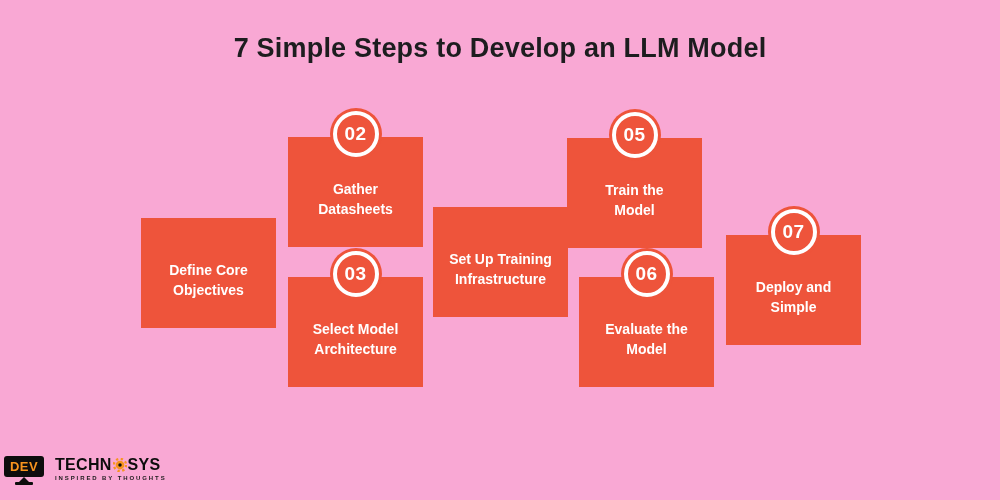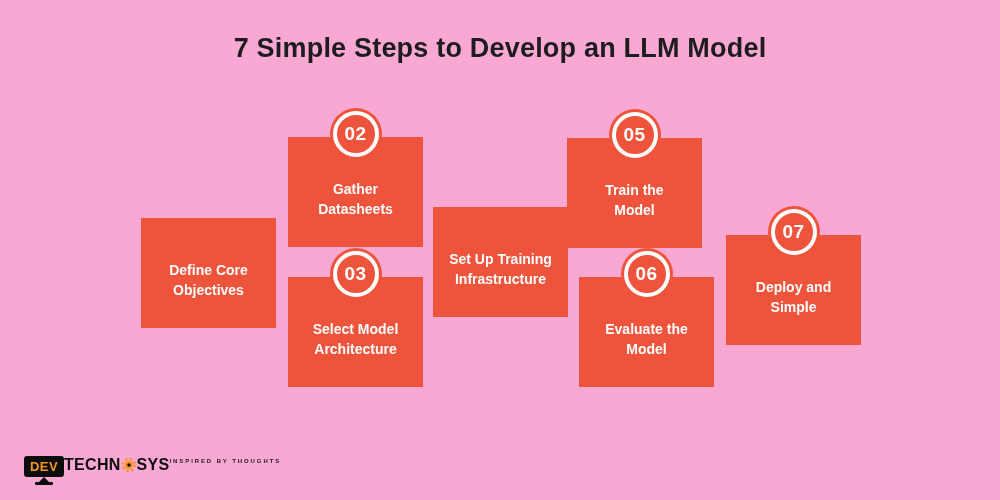--- a/index.html
+++ b/index.html
@@ -63,45 +63,45 @@
   .pos-2 { left: 288px; top: 137px; }
   .pos-3 { left: 288px; top: 277px; }
   .pos-4 { left: 433px; top: 207px; }
   .pos-5 { left: 567px; top: 138px; }
   .pos-6 { left: 579px; top: 277px; }
   .pos-7 { left: 726px; top: 235px; }
 
   
   .logo {
     position: absolute;
-    left: 24px;
+    left: 4px;
     top: 456px;
     display: flex;
     align-items: flex-start;
-    gap: 0;
+    gap: 11px;
   }
   .monitor { width: 40px; display: flex; flex-direction: column; align-items: center; }
   .monitor-screen {
     width: 40px; height: 21px;
     background: #0d0d0d;
     border-radius: 3px;
     display: flex; align-items: center; justify-content: center;
     color: #f7941e;
     font-size: 13px;
     font-weight: 800;
     letter-spacing: 0.5px;
   }
   .monitor-neck {
     width: 0; height: 0;
     border-left: 5px solid transparent;
     border-right: 5px solid transparent;
     border-bottom: 5px solid #0d0d0d;
   }
   .monitor-base { width: 18px; height: 2.5px; background: #0d0d0d; border-radius: 1px; }
-  .logo-right { display: flex; flex-direction: row; }
+  .logo-right { display: flex; flex-direction: column; }
   .logo-name {
     display: flex; align-items: center;
     font-size: 16px;
     font-weight: 800;
     color: #0d0d0d;
     letter-spacing: 0.3px;
     line-height: 17px;
   }
   .gear { margin: 0 1px; display: inline-flex; }
   .logo-tagline {

